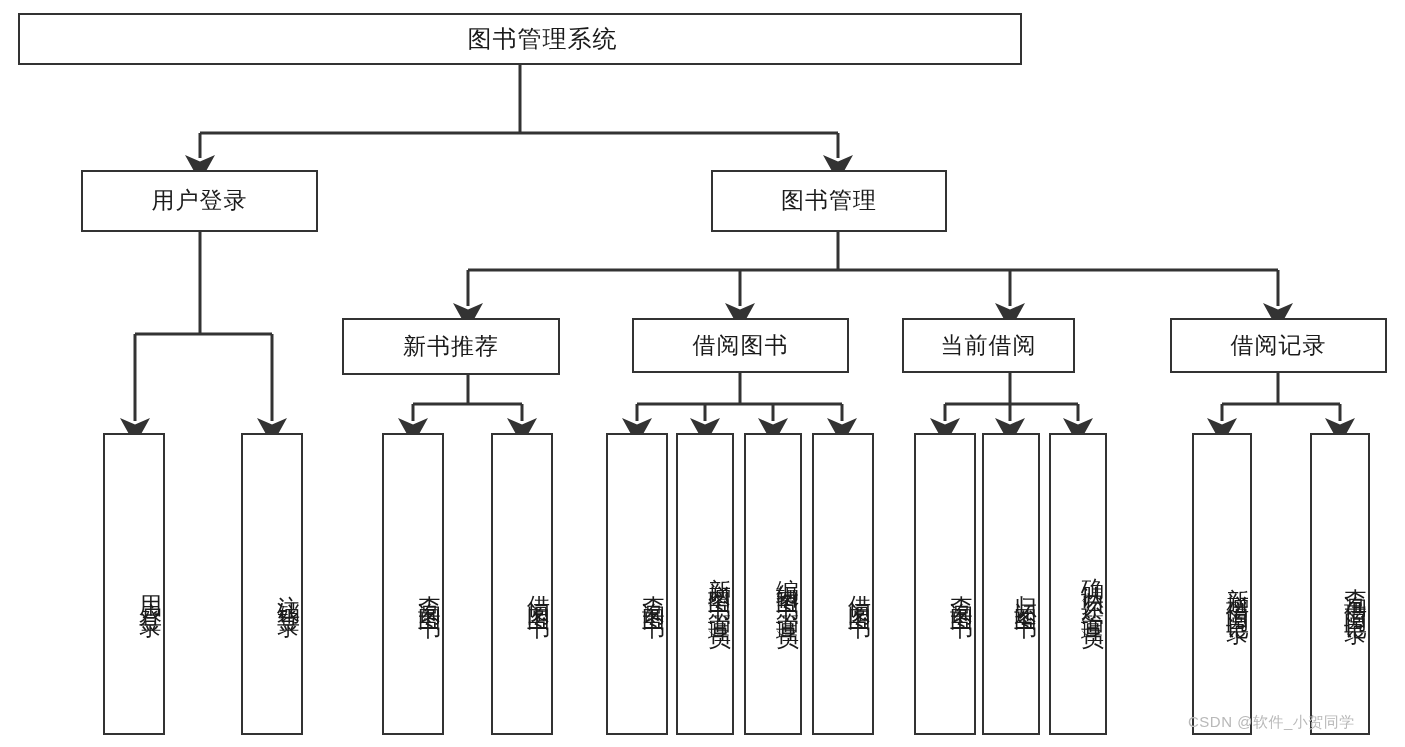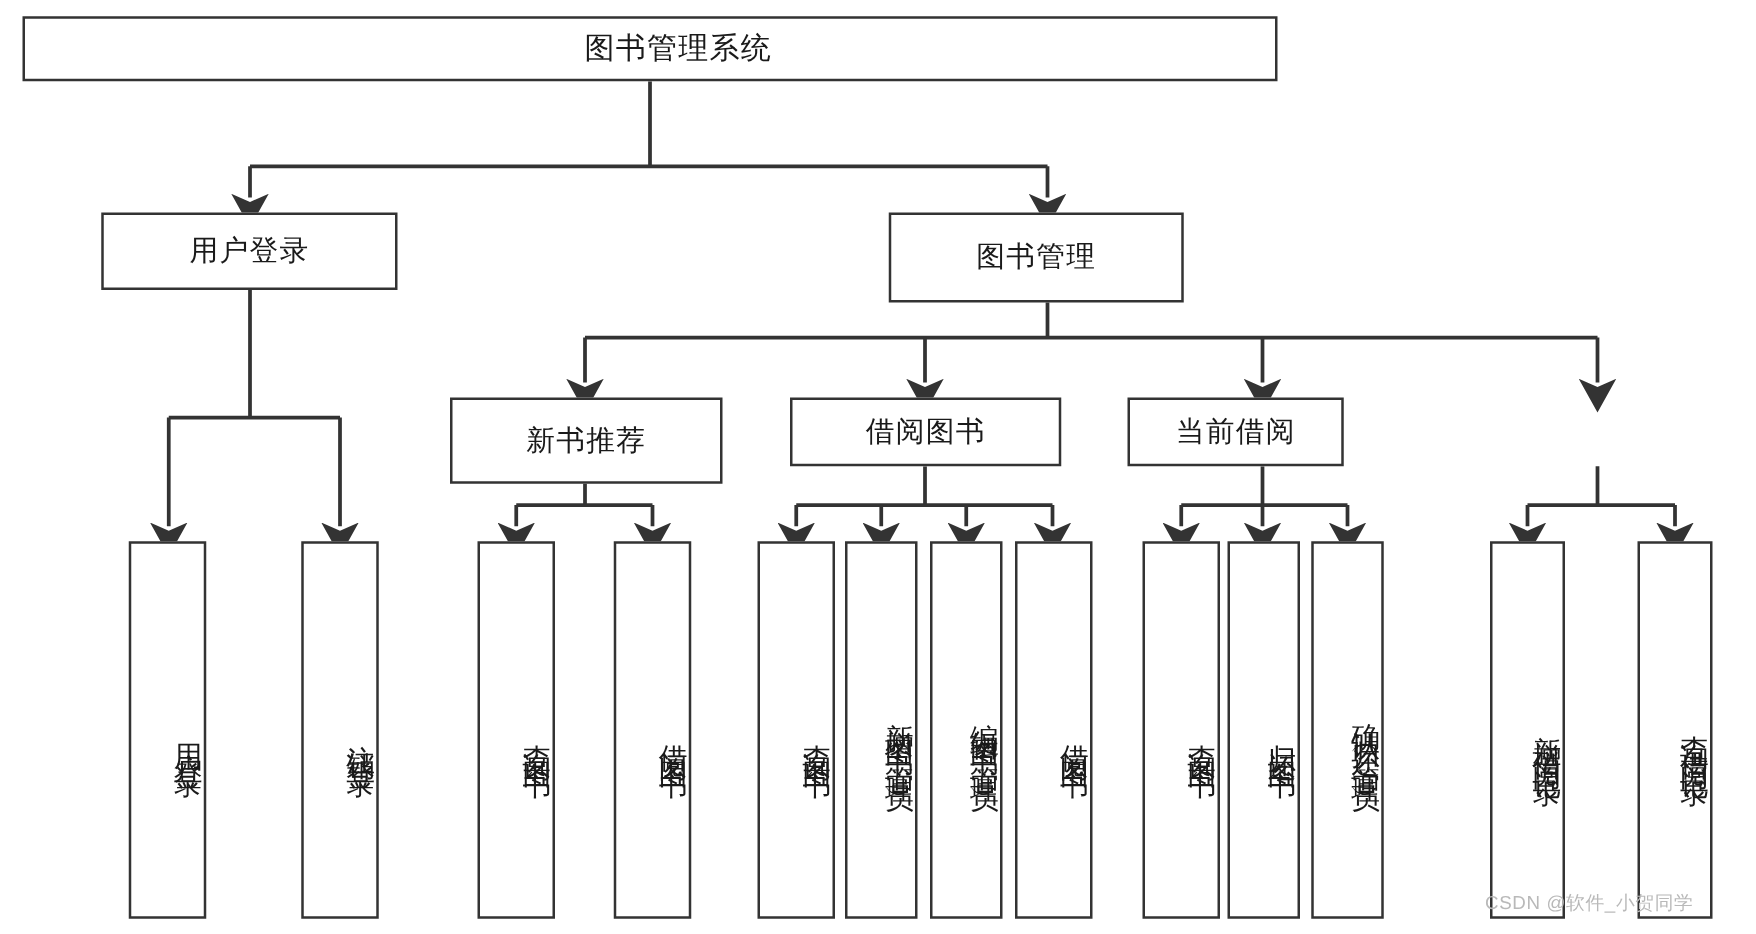--- a/index.html
+++ b/index.html
@@ -119,32 +119,35 @@
     </g>
   </svg>
 
   <div class="node horiz root" style="left:18px; top:13px; width:1004px; height:52px;">
     <span class="label">图书管理系统</span>
   </div>
 
   <div class="node horiz" style="left:81px; top:170px; width:237px; height:62px;">
     <span class="label">用户登录</span>
   </div>
-  <div class="node horiz" style="left:711px; top:170px; width:236px; height:72px;">
+  <div class="node horiz" style="left:711px; top:170px; width:236px; height:62px;">
     <span class="label">图书管理</span>
   </div>
 
-  <div class="node horiz" style="left:360px; top:318px; width:218px; height:69px;">
+  <div class="node horiz" style="left:342px; top:318px; width:218px; height:57px;">
     <span class="label">新书推荐</span>
   </div>
   <div class="node horiz" style="left:632px; top:318px; width:217px; height:55px;">
     <span class="label">借阅图书</span>
   </div>
   <div class="node horiz" style="left:902px; top:318px; width:173px; height:55px;">
     <span class="label">当前借阅</span>
+  </div>
+  <div class="node horiz" style="left:1170px; top:318px; width:217px; height:55px;">
+    <span class="label">借阅记录</span>
   </div>
 
   <div class="node vert" style="left:103px; top:433px; width:62px; height:302px;">
     <span class="label">用户登录</span>
   </div>
   <div class="node vert" style="left:241px; top:433px; width:62px; height:302px;">
     <span class="label">注销登录</span>
   </div>
 
   <div class="node vert" style="left:382px; top:433px; width:62px; height:302px;">

